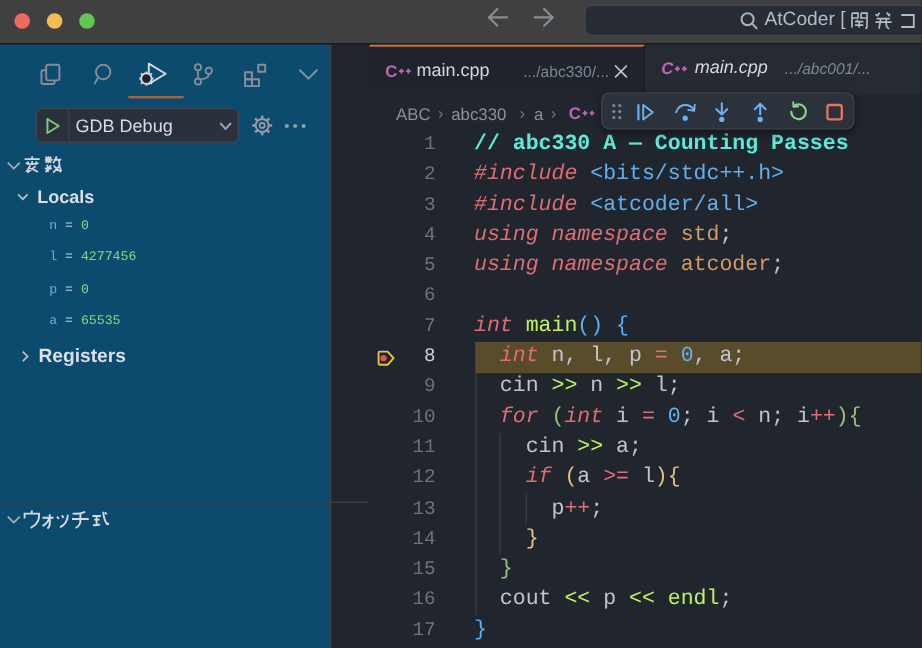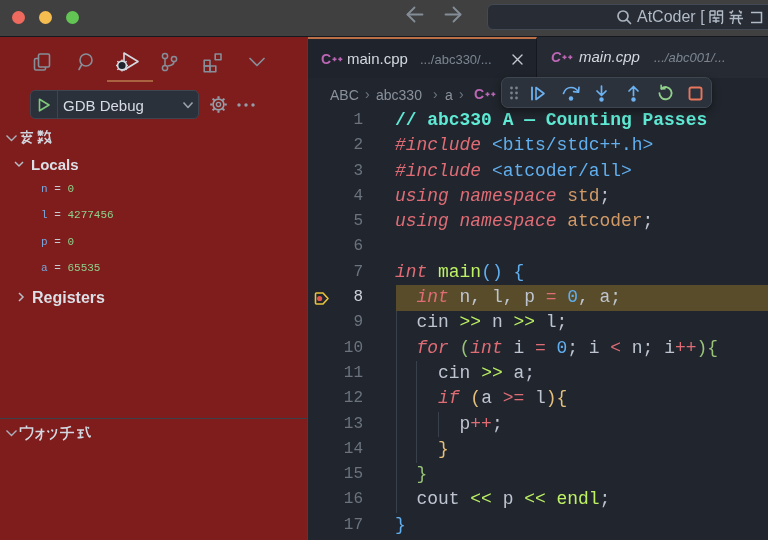--- a/index.html
+++ b/index.html
@@ -7,22 +7,22 @@
   .abs { position:absolute; }
   #stage { position:relative; width:768px; height:540px; }
 
   
   #titlebar { position:absolute; left:0; top:0; width:768px; height:37px; background:#404040; }
   .light { position:absolute; top:11px; width:13px; height:13px; border-radius:50%; }
   #searchbox { position:absolute; left:487px; top:4px; width:300px; height:26px;
     background:#272c35; border:1.5px solid #434a55; border-radius:6px; }
 
   
-  #sidebar { position:absolute; left:0; top:37px; width:308px; height:503px;
-    background:#7f1d1d; border-right:1px solid #3a414b; }
+  #sidebar { position:absolute; left:0; top:37px; width:276px; height:503px;
+    background:#0c4a6e; border-right:1px solid #3a414b; }
   #actbar { position:absolute; left:0; top:0; width:308px; height:50px; }
   .aicon { position:absolute; top:14px; }
   #underline { position:absolute; left:107px; top:43px; width:46px; height:2px; background:#aa6340; }
   #gdbpill { position:absolute; left:30px; top:53px; width:169px; height:29px;
     background:#2b313b; border:1px solid #3e4550; border-radius:5px; }
   #gdbpill .sep { position:absolute; left:26px; top:0px; width:1px; height:27px; background:#3e4550; }
   #gdbtext { position:absolute; left:63px; top:60px; color:#d7dce4; font-size:15px; }
 
   .sectionhead { color:#dbdfe6; font-size:14px; font-weight:bold; }
   .varrow { position:absolute; font-family:"Liberation Mono", monospace; font-size:11px; white-space:pre; }
@@ -227,21 +227,21 @@
     <div id="tabbar">
       <div id="tab1">
         <svg class="abs" style="left:13px; top:13px;" width="26" height="15" viewBox="0 0 26 15">
           <text x="0" y="12" font-family="Liberation Sans" font-weight="bold" font-size="14" fill="#bc66b5">C</text>
           <g stroke="#bc66b5" stroke-width="1.6">
             <path d="M14 7.5 h5 M16.5 5 v5 M21 7.5 h5 M23.5 5 v5" display="none"></path>
             <path d="M11.5 7.3 h4 M13.5 5.3 v4 M17.3 7.3 h4 M19.3 5.3 v4"></path>
           </g>
         </svg>
         <span class="tabname abs" style="left:39px; top:11px;">main.cpp</span>
-        <span class="tabdesc abs" style="left:112px; top:13px;">.../abc330/...</span>
+        <span class="tabdesc abs" style="left:128px; top:13px;">.../abc330/...</span>
         <svg class="abs" style="left:202px; top:13px;" width="15" height="15" viewBox="0 0 15 15">
           <path d="M3 3 L12 12 M12 3 L3 12" stroke="#c3c9d1" stroke-width="1.4" stroke-linecap="round"></path>
         </svg>
       </div>
       <div id="tab2">
         <svg class="abs" style="left:13px; top:13px;" width="26" height="15" viewBox="0 0 26 15">
           <text x="0" y="12" font-family="Liberation Sans" font-weight="bold" font-size="14" font-style="italic" fill="#bc66b5">C</text>
           <g stroke="#bc66b5" stroke-width="1.6">
             <path d="M11.5 7.3 h4 M13.5 5.3 v4 M17.3 7.3 h4 M19.3 5.3 v4"></path>
           </g>

